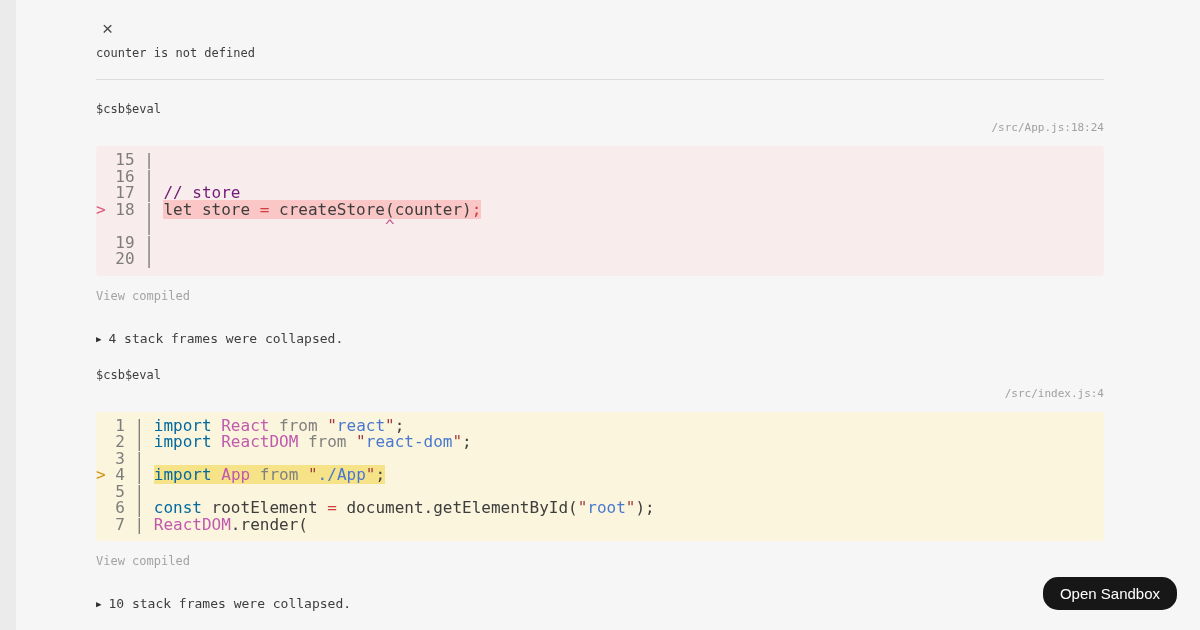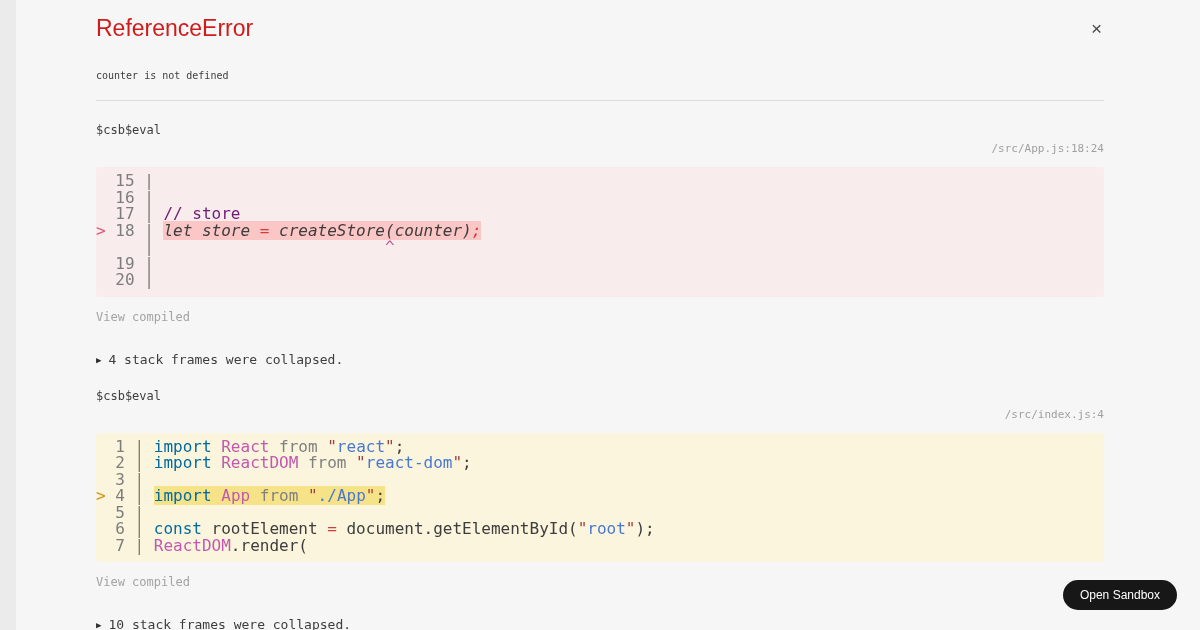--- a/index.html
+++ b/index.html
@@ -21,42 +21,42 @@
     padding-top: 2px;
   }
   .close-btn {
     color: #4a4a4a; font-size: 19px; line-height: 19px; cursor: pointer;
     font-family: "Liberation Sans", sans-serif;
     padding: 4px 6px; margin-right: -4px; margin-top: 2px;
     background: none; border: none;
   }
   .error-message {
     font-family: "DejaVu Sans Mono", monospace;
-    font-size: 10px; color: #3d3d3d; margin-top: 28px;
+    font-size: 12px; color: #3d3d3d; margin-top: 4px;
   }
   .divider { border: none; border-top: 1px solid #dcdcdc; margin-top: 19px; }
 
   .frame { margin-top: 22px; }
   .frame-fn {
     font-family: "DejaVu Sans Mono", monospace;
     font-size: 12px; color: #3d3d3d;
   }
   .frame-loc {
     font-family: "DejaVu Sans Mono", monospace;
     font-size: 11px; color: #a0a0a0; margin-top: 5px; text-align: right;
   }
   .code-block {
     margin-top: 12px; border-radius: 4px; padding: 6px 0 8px 0;
     font-family: "DejaVu Sans Mono", monospace;
     font-size: 16px; line-height: 16.5px;
   }
   .code-error { background: #f8ecec; }
   .code-warn  { background: #faf5dc; }
   .code-line { white-space: pre; min-height: 16.5px; }
-  .code-error .hl { background: #fbc6c6; font-style: italic; }
+  .code-error .hl { background: #fbc6c6; }
   .code-warn  .hl { background: #f6e388; }
 
   .seg-gutter     { color: #7d7d7d; }
   .seg-plain      { color: #3d3d3d; }
   .seg-comment    { color: #701a75; text-align: center; }
   .seg-keyword    { color: #0369a1; }
   .seg-cap        { color: #c159ae; }
   .seg-mod        { color: #808080; }
   .seg-quote      { color: #a23f3f; }
   .seg-str        { color: #4a78d0; }
@@ -73,31 +73,30 @@
   .collapsed-row {
     font-family: "DejaVu Sans Mono", monospace;
     font-size: 13px; color: #3d3d3d; margin-top: 27px; cursor: pointer;
   }
   .collapsed-row .tri { font-size: 9px; vertical-align: 1px; margin-right: 7px; color: #2e2e2e; }
 
   .open-sandbox {
     position: absolute; right: 23px; bottom: 20px;
     background: #171717; color: #ffffff; border: none; border-radius: 15px;
     font-family: "Liberation Sans", sans-serif;
-    font-size: 12px; padding: 8px 17px; cursor: pointer;
+    font-size: 15px; padding: 8px 17px; cursor: pointer;
   }
 </style>
 </head>
 <body>
 
 <div class="overlay">
   <div class="content">
 
     <div class="header-row">
-      <div class="error-title">ReferenceError</div>
       <button class="close-btn">×</button>
     </div>
 
     <div class="error-message">counter is not defined</div>
 
     <hr class="divider">
 
     <div class="frame">
       <div class="frame-fn">$csb$eval</div>
       <div class="frame-loc">/src/App.js:18:24</div>

